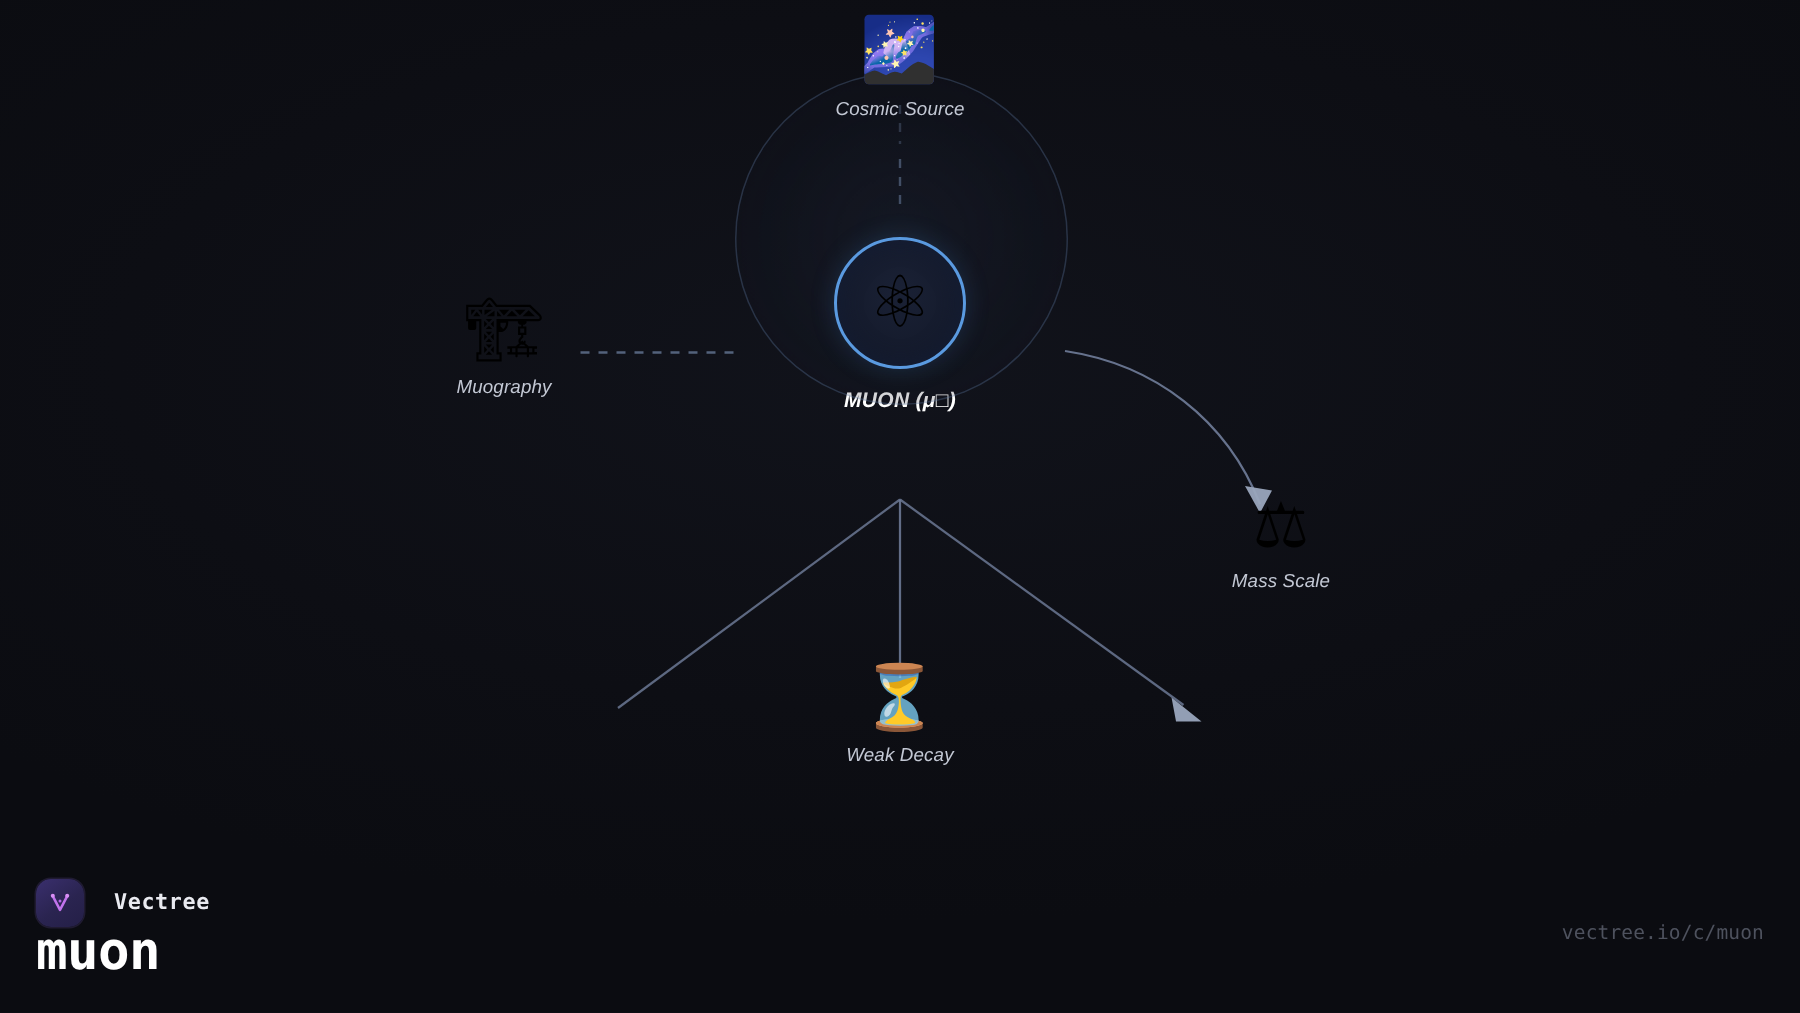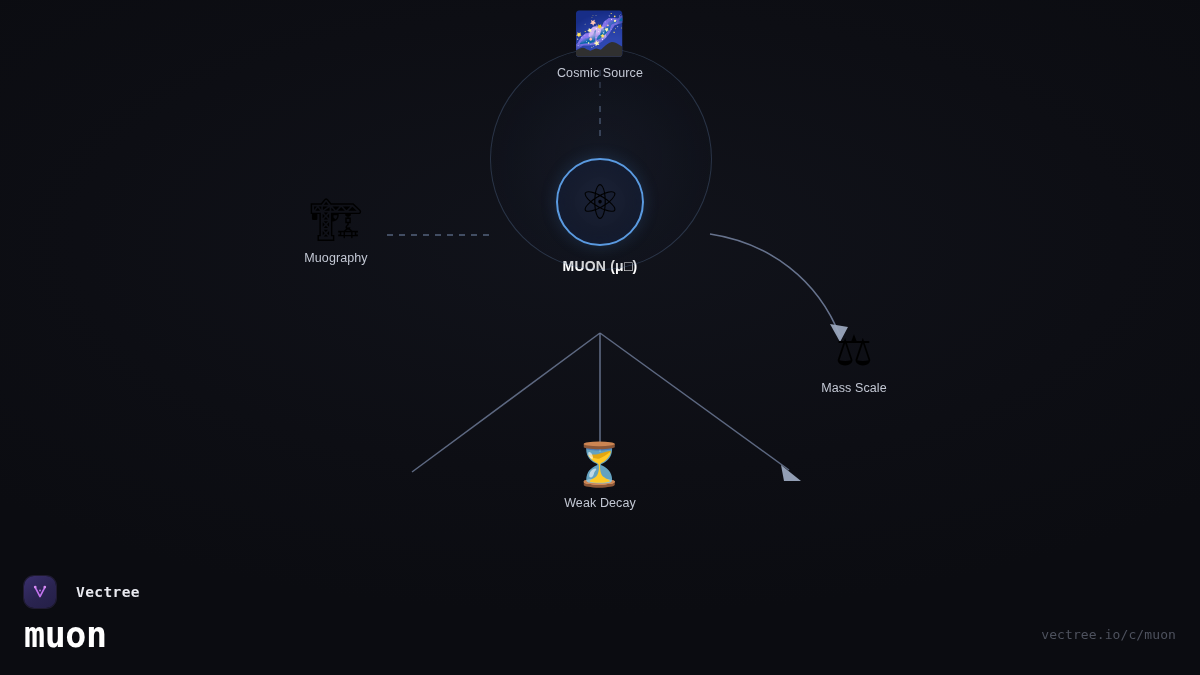--- a/index.html
+++ b/index.html
@@ -54,20 +54,21 @@
     user-select: none;
   }
 
   .node-label {
     margin-top: 9px;
     color: #c3c8d4;
     font-size: 12.5px;
     letter-spacing: 0.1px;
     white-space: nowrap;
     text-align: left;
+    font-style: italic;
   }
 
   
   .node-satellite .node-emoji { font-size: 42px; }
 
   #node-cosmic  { left: 600px; top: 46px; }
   #node-muography { left: 336px; top: 232px; }
   #node-mass    { left: 854px; top: 362px; }
   #node-decay   { left: 600px; top: 477px; }
 
@@ -138,32 +139,32 @@
     box-shadow: 0 0 0 1px rgba(130,100,200,0.18);
   }
   .brand-name {
     color: #e9eaf0;
     font-family: "DejaVu Sans Mono", "Liberation Mono", monospace;
     font-size: 14.5px;
     font-weight: bold;
     letter-spacing: 0.4px;
   }
   #concept-title {
-    margin-top: 10px;
+    margin-top: 0;
     color: #ffffff;
     font-family: "DejaVu Sans Mono", "Liberation Mono", monospace;
     font-size: 35px;
     font-weight: bold;
     letter-spacing: -0.4px;
     line-height: 1;
   }
   #footer-url {
     position: absolute;
     right: 24px;
-    bottom: 33px;
+    bottom: 45px;
     color: #4e525e;
     font-family: "DejaVu Sans Mono", "Liberation Mono", monospace;
     font-size: 13px;
     letter-spacing: 0.1px;
   }
 </style>
 </head>
 <body>
 
 <div id="graph-canvas">

